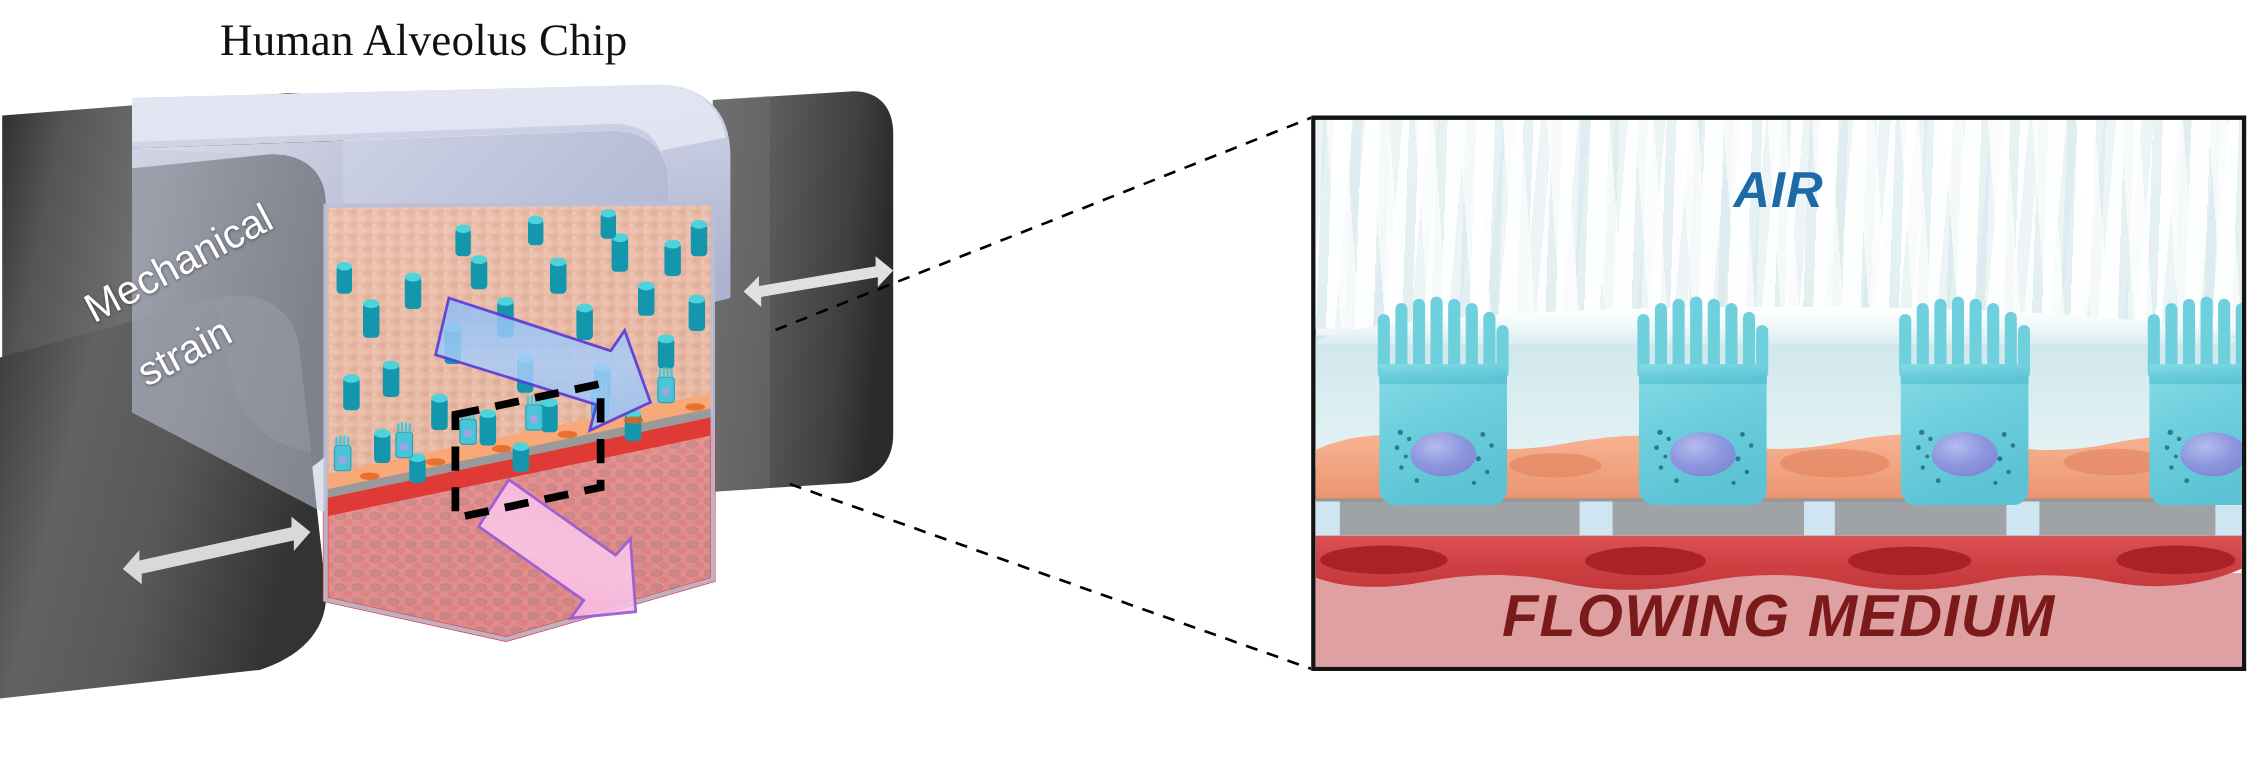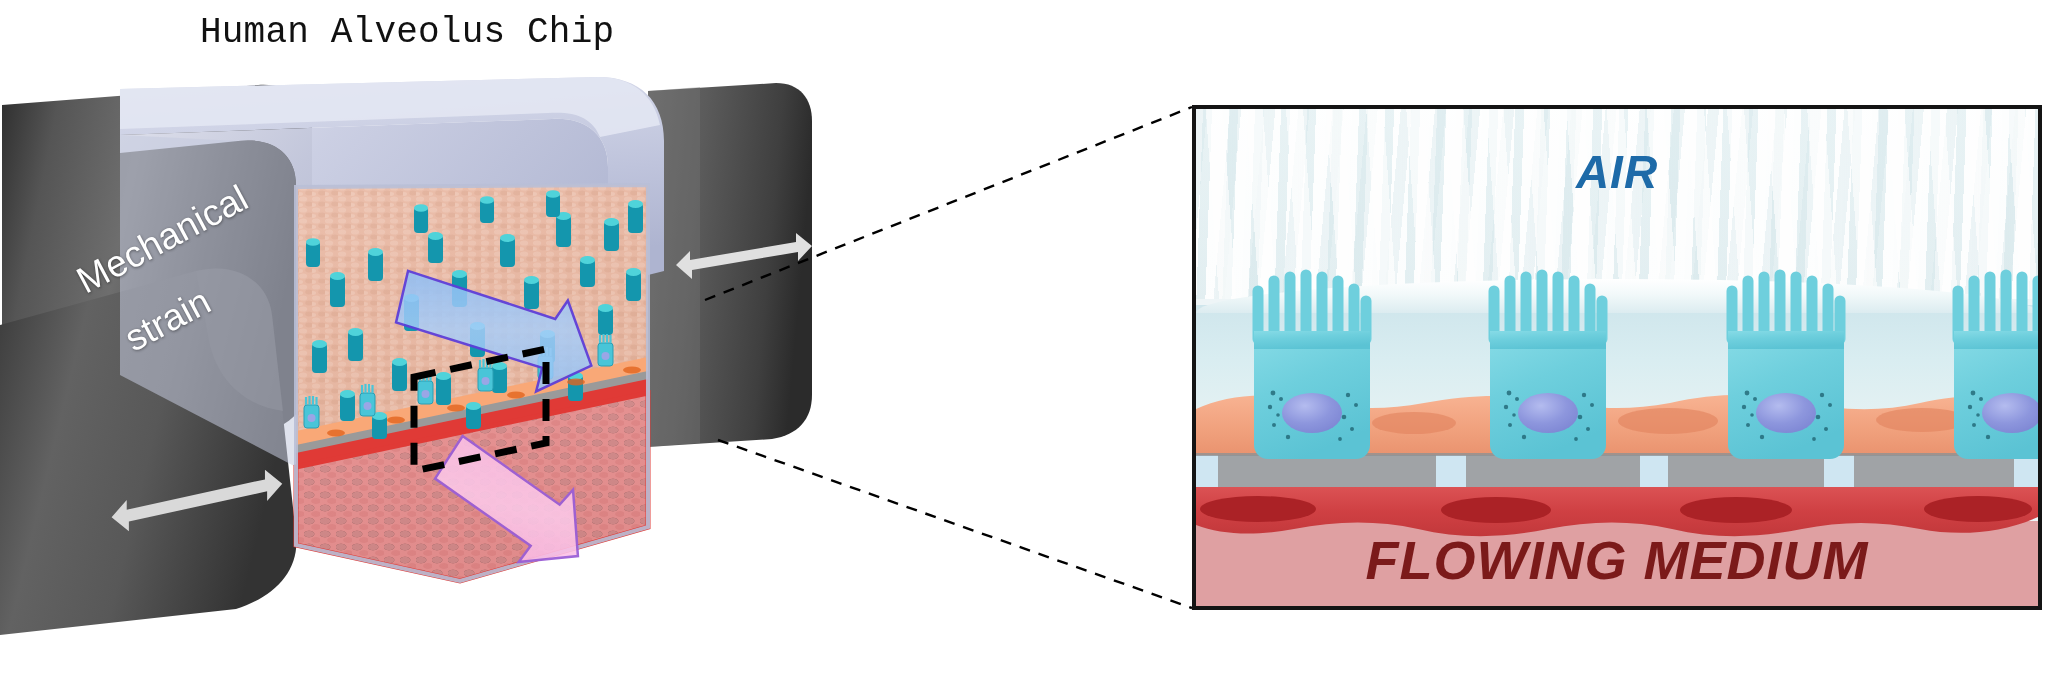--- a/index.html
+++ b/index.html
@@ -4,23 +4,23 @@
 <title>Human Alveolus Chip</title>
 <style>
   html,body{margin:0;padding:0;background:#ffffff;}
   body{width:2048px;height:692px;overflow:hidden;font-family:"Liberation Sans",sans-serif;}
 
   #figure{position:relative;width:2048px;height:692px;background:#fff;}
 
   
   #title{
     position:absolute; left:200px; top:12px;
-    font-size:36px; font-weight:400; color:#111;
+    font-size:41px; font-weight:400; color:#111;
     letter-spacing:.2px; white-space:nowrap;
-    font-family:Liberation Mono, monospace;
+    font-family:Liberation Serif, serif;
   }
 
   
   #chip-illustration{position:absolute;left:0;top:75px;width:1000px;height:555px;}
 
   .svg-full{position:absolute;left:0;top:0;width:100%;height:100%;overflow:visible;}
 
   
   .strain-label{
     position:absolute;

